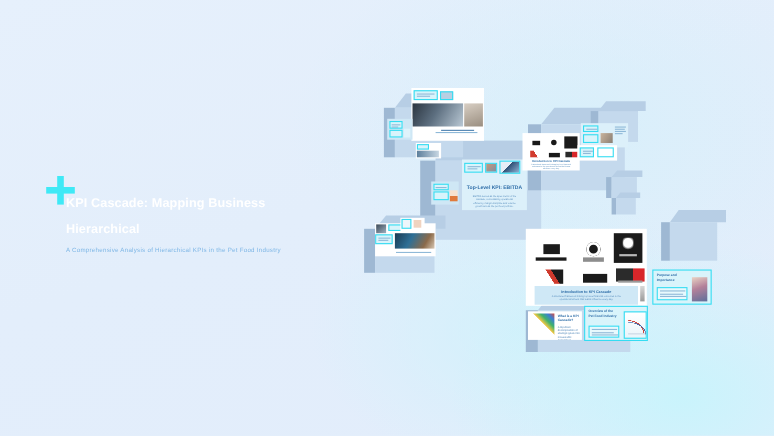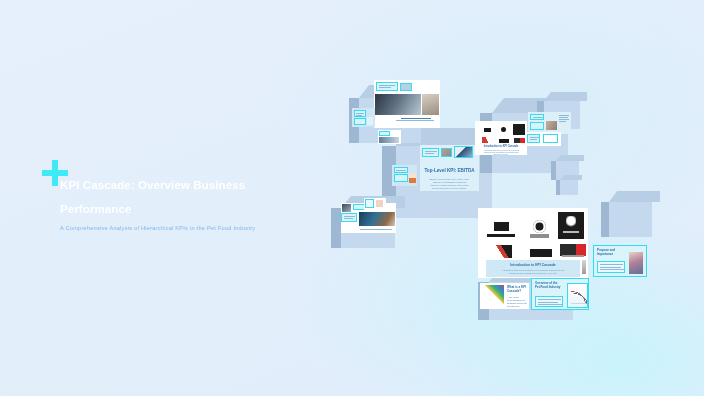--- a/index.html
+++ b/index.html
@@ -272,19 +272,19 @@
       <div style="position:absolute;left:3px;bottom:3px;width:16px;height:11px;background:radial-gradient(ellipse at 0% 100%, transparent 68%, #3f6fae 69%, #3f6fae 72%, transparent 73%);"></div>
     </div>
   </div>
 
   <div class="title-block">
     <div class="plus-icon">
       <i class="h"></i>
       <i class="v"></i>
     </div>
     <div class="deck-title">
-      <div>KPI Cascade: Overview Business</div>
-      <div>Performance</div>
+      <div>KPI Cascade: Mapping Business</div>
+      <div>Hierarchical</div>
     </div>
     <div class="deck-sub">A Comprehensive Analysis of Hierarchical KPIs in the Pet Food Industry</div>
   </div>
 
 </div>
 
 </body></html>

